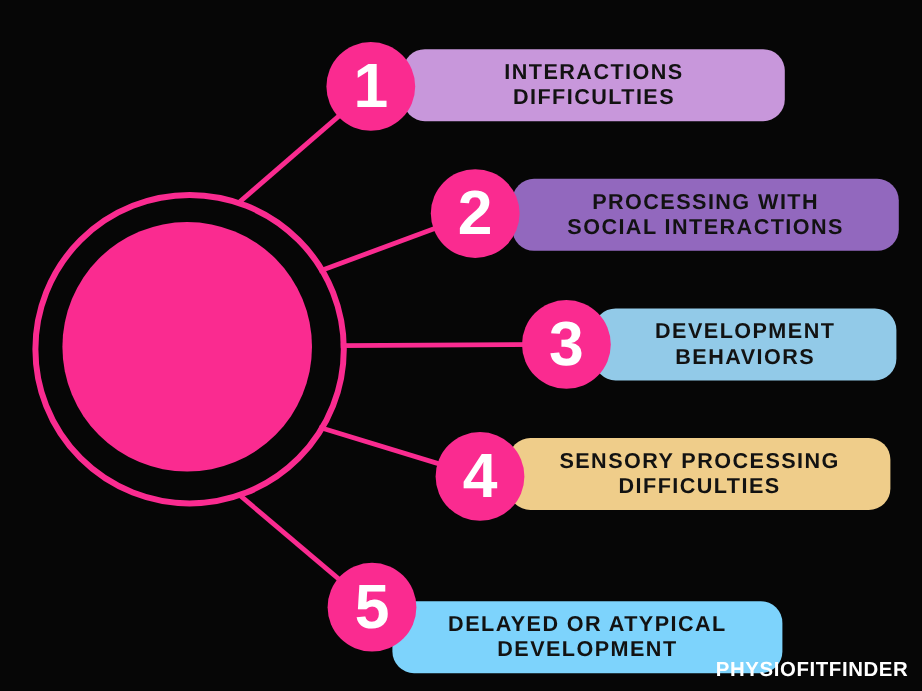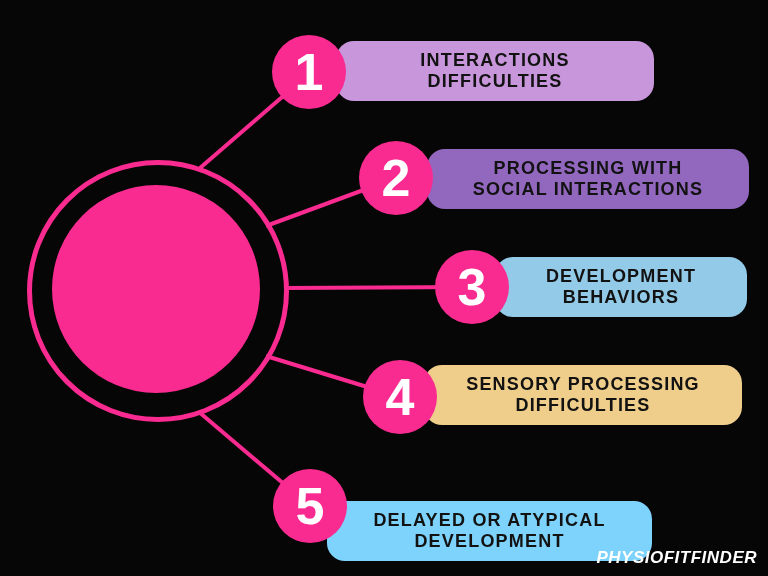--- a/index.html
+++ b/index.html
@@ -44,21 +44,21 @@
     display:flex;align-items:center;justify-content:center;
     color:var(--text-light);font-size:52px;font-weight:bold;
   }
   .num1{left:272px;top:35px;}
   .num2{left:359px;top:141px;}
   .num3{left:435px;top:250px;}
   .num4{left:363px;top:360px;}
   .num5{left:273px;top:469px;}
   .brand{
     position:absolute;right:11px;bottom:8px;
-    color:var(--text-light);font-size:17px;font-weight:bold;letter-spacing:0.5px;font-style:italic;
+    color:var(--text-light);font-size:17px;font-weight:bold;letter-spacing:0.5px;
   }
 </style>
 </head>
 <body>
 
 <div class="canvas">
 
   <svg class="connectors" viewBox="0 0 768 576" xmlns="http://www.w3.org/2000/svg">
     <line x1="200" y1="168" x2="311" y2="72" stroke="var(--accent-pink)" stroke-width="4"></line>
     <line x1="266" y1="226" x2="396" y2="178" stroke="var(--accent-pink)" stroke-width="4"></line>

